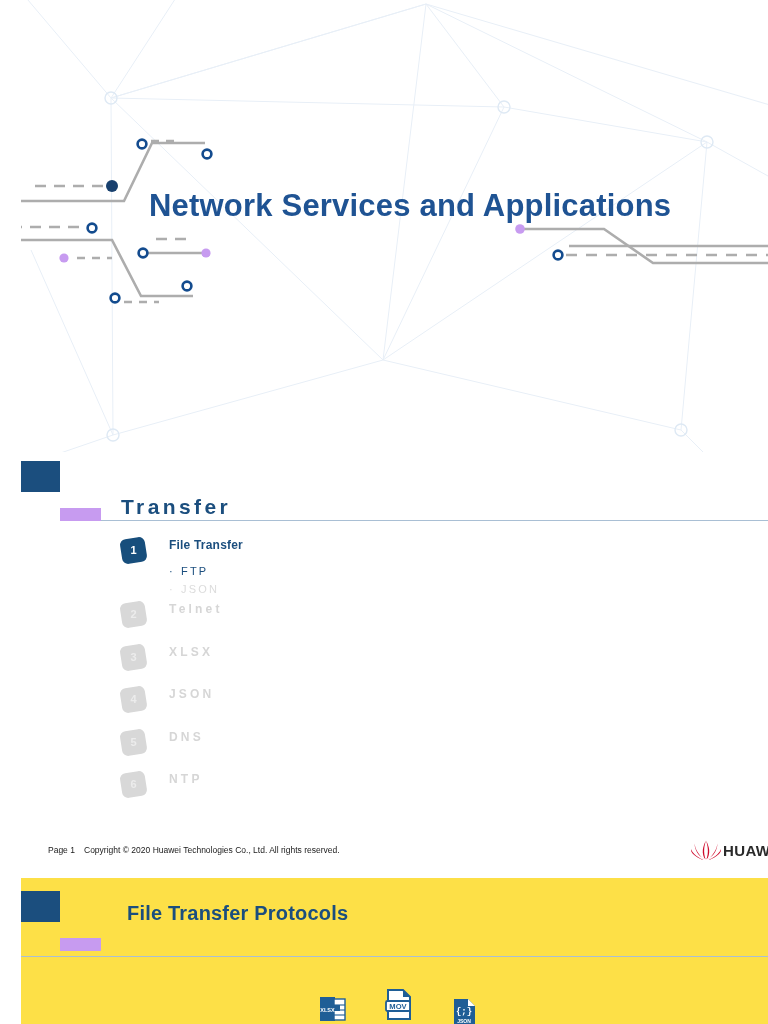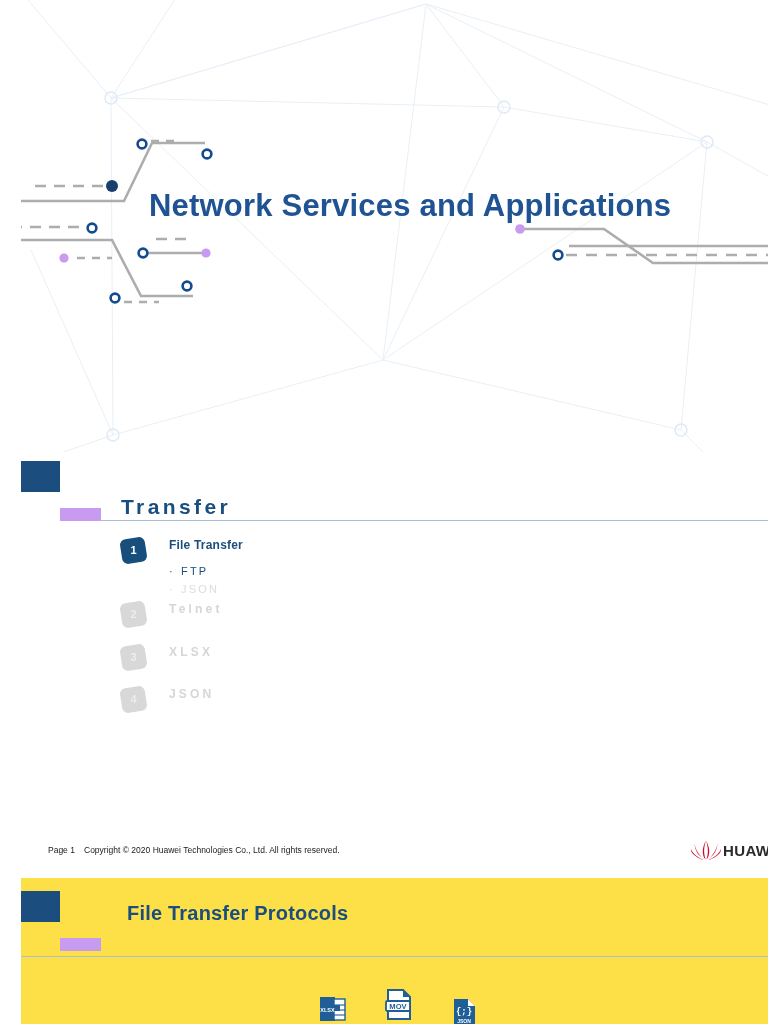--- a/index.html
+++ b/index.html
@@ -315,21 +315,33 @@
         <div class="toc-label">XLSX</div>
       </div>
 
       <div class="toc-row">
         <div class="badge off">
           <span>4</span>
         </div>
         <div class="toc-label">JSON</div>
       </div>
 
-
+      <div class="toc-row">
+        <div class="badge off">
+          <span>5</span>
+        </div>
+        <div class="toc-label">DNS</div>
+      </div>
+
+      <div class="toc-row">
+        <div class="badge off">
+          <span>6</span>
+        </div>
+        <div class="toc-label">NTP</div>
+      </div>
 
     </nav>
 
     <div class="foot-page">Page 1</div>
     <div class="foot-copy">Copyright © 2020 Huawei Technologies Co., Ltd. All rights reserved.</div>
     <div class="hw-logo">
       <svg class="hw-mark" width="30" height="22" viewBox="0 0 30 22">
         <g fill="#CF0A2C">
           <path d="M14.6 20.4 C13.4 17.2 12.9 13.4 13.2 10.1 C13.4 7.2 14.1 4.2 15 1.6
                    C14.2 3.0 13.0 5.6 12.3 8.3 C11.4 11.7 11.6 15.4 13.0 18.6

